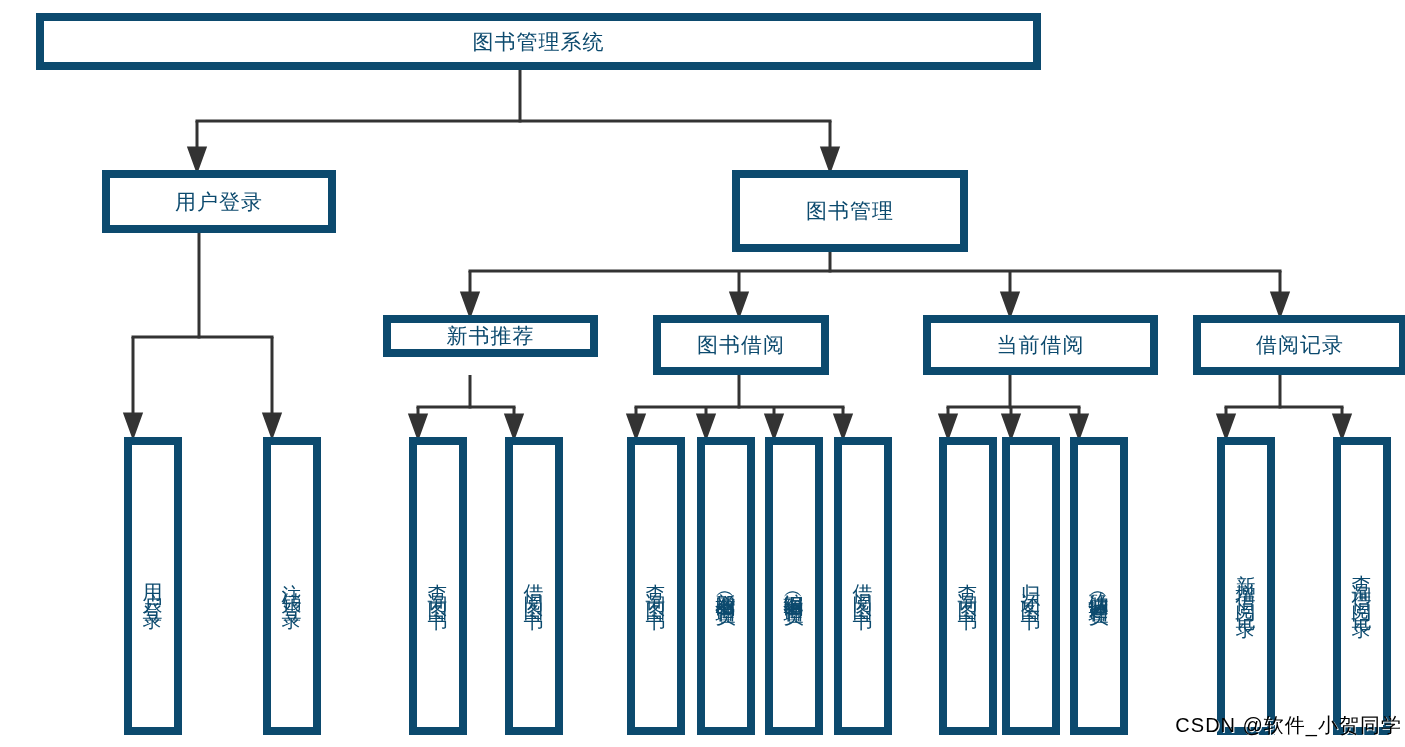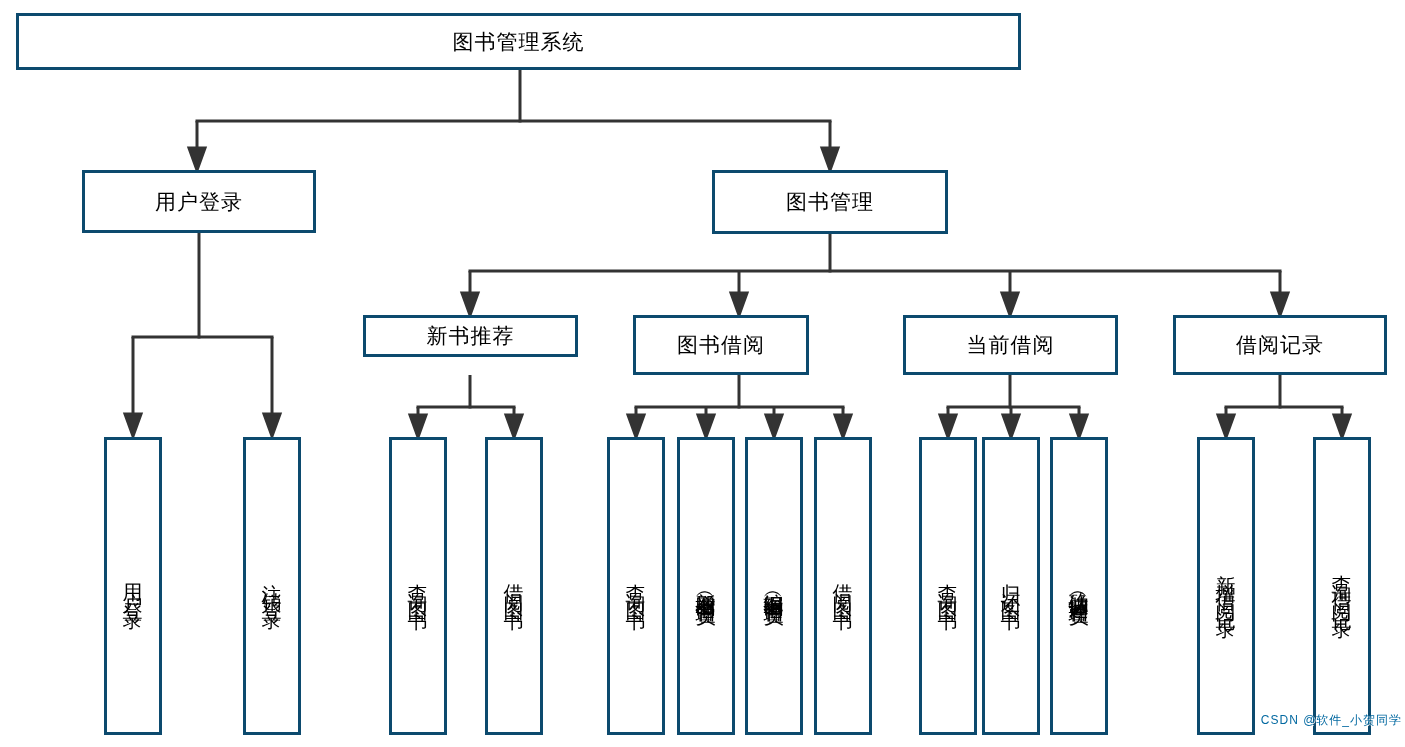--- a/index.html
+++ b/index.html
@@ -13,44 +13,45 @@
   }
   #wires {
     position: absolute;
     left: 0; top: 0;
     width: 1405px; height: 747px;
   }
   .node {
     position: absolute;
     box-sizing: border-box;
     background: #ffffff;
-    border: 3px solid #0c4a6e;
-    color: #000000;
+    border: 8px solid #0c4a6e;
+    color: #0c4a6e;
     display: flex;
     align-items: center;
     justify-content: center;
     font-size: 21px;
     letter-spacing: 1px;
     white-space: nowrap;
+    margin-left: 20px;
   }
   .leaf {
     writing-mode: vertical-rl;
     text-orientation: mixed;
     font-size: 20px;
     letter-spacing: 9px;
     white-space: normal;
     line-height: 1;
   }
   .leaf.tight { letter-spacing: 2px; }
   .watermark {
     position: absolute;
     right: 3px;
     top: 712px;
-    font-size: 12px;
-    color: #0369a1;
+    font-size: 20px;
+    color: #000000;
     letter-spacing: 1px;
     text-shadow: 1px 1px 0 #ffffff;
     white-space: nowrap;
   }
 </style>
 </head>
 <body>
 
 <div id="canvas">
 
@@ -114,25 +115,25 @@
       <line x1="1226" y1="407" x2="1226" y2="417"></line>
       <polygon points="1218,415 1234,415 1226,437"></polygon>
       <line x1="1342" y1="407" x2="1342" y2="417"></line>
       <polygon points="1334,415 1350,415 1342,437"></polygon>
     </g>
   </svg>
 
   <div class="node" style="left:16px; top:13px; width:1005px; height:57px;">图书管理系统</div>
 
   <div class="node" style="left:82px; top:170px; width:234px; height:63px;">用户登录</div>
-  <div class="node" style="left:712px; top:170px; width:236px; height:64px;">图书管理</div>
+  <div class="node" style="left:712px; top:170px; width:236px; height:82px;">图书管理</div>
 
   <div class="node" style="left:363px; top:315px; width:215px; height:42px;">新书推荐</div>
   <div class="node" style="left:633px; top:315px; width:176px; height:60px;">图书借阅</div>
-  <div class="node" style="left:903px; top:315px; width:215px; height:60px;">当前借阅</div>
+  <div class="node" style="left:903px; top:315px; width:235px; height:60px;">当前借阅</div>
   <div class="node" style="left:1173px; top:315px; width:214px; height:60px;">借阅记录</div>
 
   <div class="node leaf" style="left:104px; top:437px; width:58px; height:298px;">用户登录</div>
   <div class="node leaf" style="left:243px; top:437px; width:58px; height:298px;">注销登录</div>
 
   <div class="node leaf" style="left:389px; top:437px; width:58px; height:298px;">查询图书</div>
   <div class="node leaf" style="left:485px; top:437px; width:58px; height:298px;">借阅图书</div>
 
   <div class="node leaf" style="left:607px; top:437px; width:58px; height:298px;">查询图书</div>
   <div class="node leaf tight" style="left:677px; top:437px; width:58px; height:298px;">新增图书（管理员）</div>

